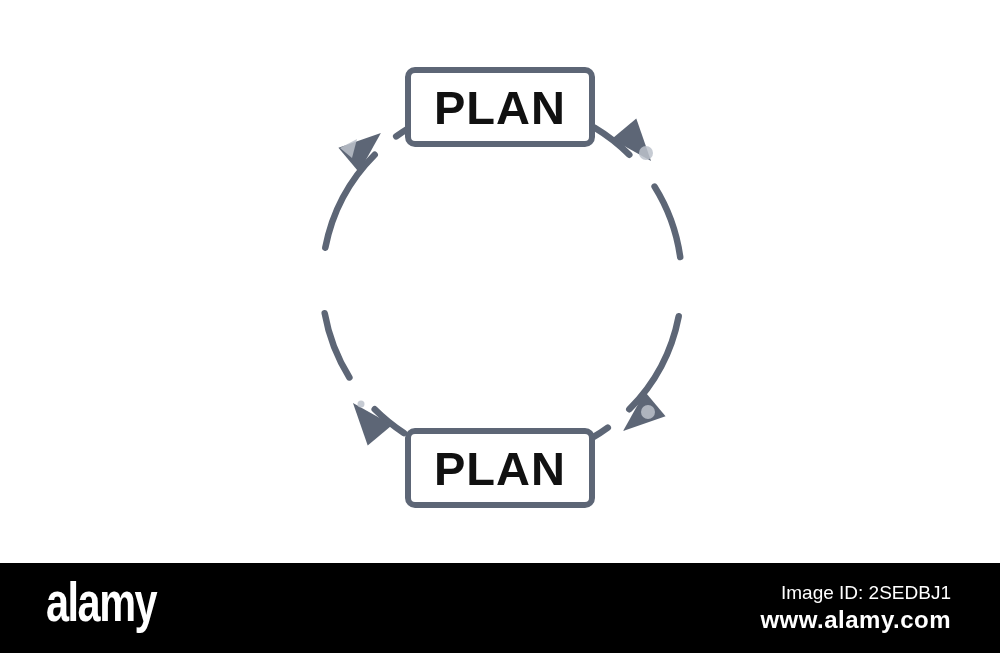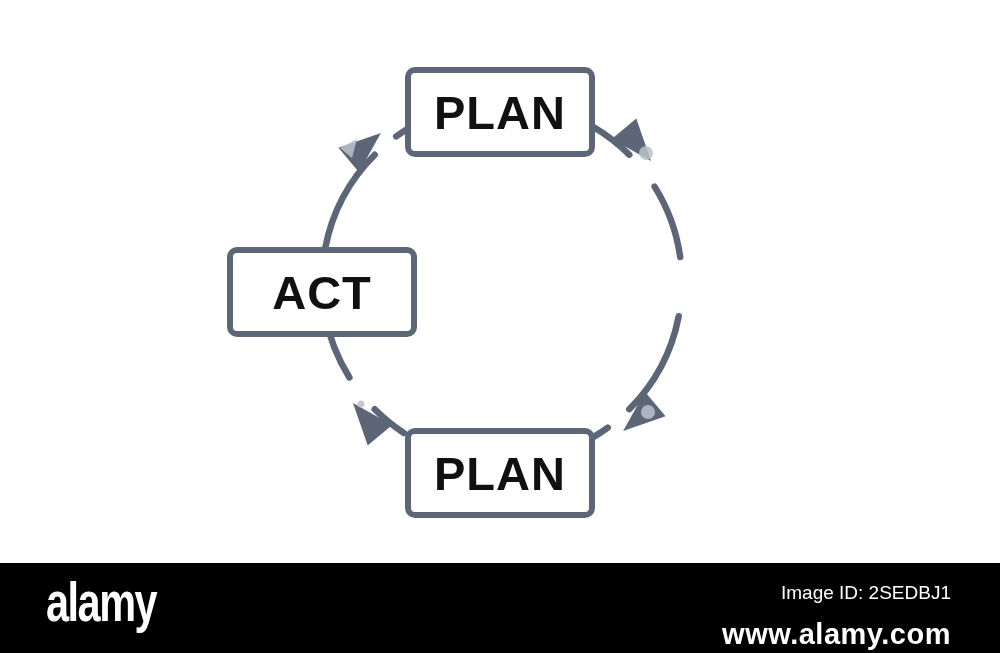--- a/index.html
+++ b/index.html
@@ -4,21 +4,21 @@
 <style>
   html,body { margin:0; padding:0; background:#fff; }
   .canvas {
     position:relative; width:1000px; height:653px;
     background:#ffffff; overflow:hidden;
     font-family:"Liberation Sans", sans-serif;
   }
   svg.cycle { position:absolute; left:0; top:0; }
 
   .node {
-    position:absolute; width:190px; height:90px;
+    position:absolute; width:190px; height:80px;
     background:#ffffff; border:6px solid #5d6676; border-radius:10px;
     box-sizing:border-box;
     display:flex; align-items:center; justify-content:center;
     font-size:47px; font-weight:bold; color:#111111; letter-spacing:1px;
   }
   .node-plan  { left:405px; top:67px;  }
   .node-do    { left:595px; top:247px; }
   .node-check { left:405px; top:428px; }
   .node-act   { left:227px; top:247px; }
 
@@ -27,22 +27,22 @@
     background:#000000;
   }
   .alamy-logo {
     position:absolute; left:46px; top:571px;
     color:#ffffff; font-size:56px; font-weight:bold; letter-spacing:-2px;
     transform:scaleX(0.74); transform-origin:left top; line-height:1.1;
   }
   .wm-right {
     position:absolute; right:49px; top:582px; text-align:right; color:#ffffff;
   }
-  .wm-image-id { font-size:19px; font-weight:normal; margin-bottom:14px; }
-  .wm-site     { font-size:29px; font-weight:bold; letter-spacing:0.5px; }
+  .wm-image-id { font-size:19px; font-weight:normal; margin-bottom:2px; }
+  .wm-site     { font-size:24px; font-weight:bold; letter-spacing:0.5px; }
 </style>
 </head>
 <body>
 
 <div class="canvas">
 
   <svg class="cycle" width="1000" height="653" viewBox="0 0 1000 653">
     <g fill="none" stroke="#5d6676" stroke-width="6.5" stroke-linecap="round">
 
       <path d="M 594.7 127.7 A 180 180 0 0 1 629.3 154.7"></path>
@@ -75,23 +75,20 @@
       <circle cx="361" cy="404" r="3.5"></circle>
     </g>
   </svg>
 
   <div class="node node-plan">
     <span>PLAN</span>
   </div>
   <div class="node node-check">
     <span>PLAN</span>
   </div>
-  <div class="node node-act">
-    <span>ACT</span>
-  </div>
 
   <div class="watermark-bar"></div>
   <div class="alamy-logo">alamy</div>
   <div class="wm-right">
     <div class="wm-image-id">Image ID: 2SEDBJ1</div>
     <div class="wm-site">www.alamy.com</div>
   </div>
 
 </div>
 

